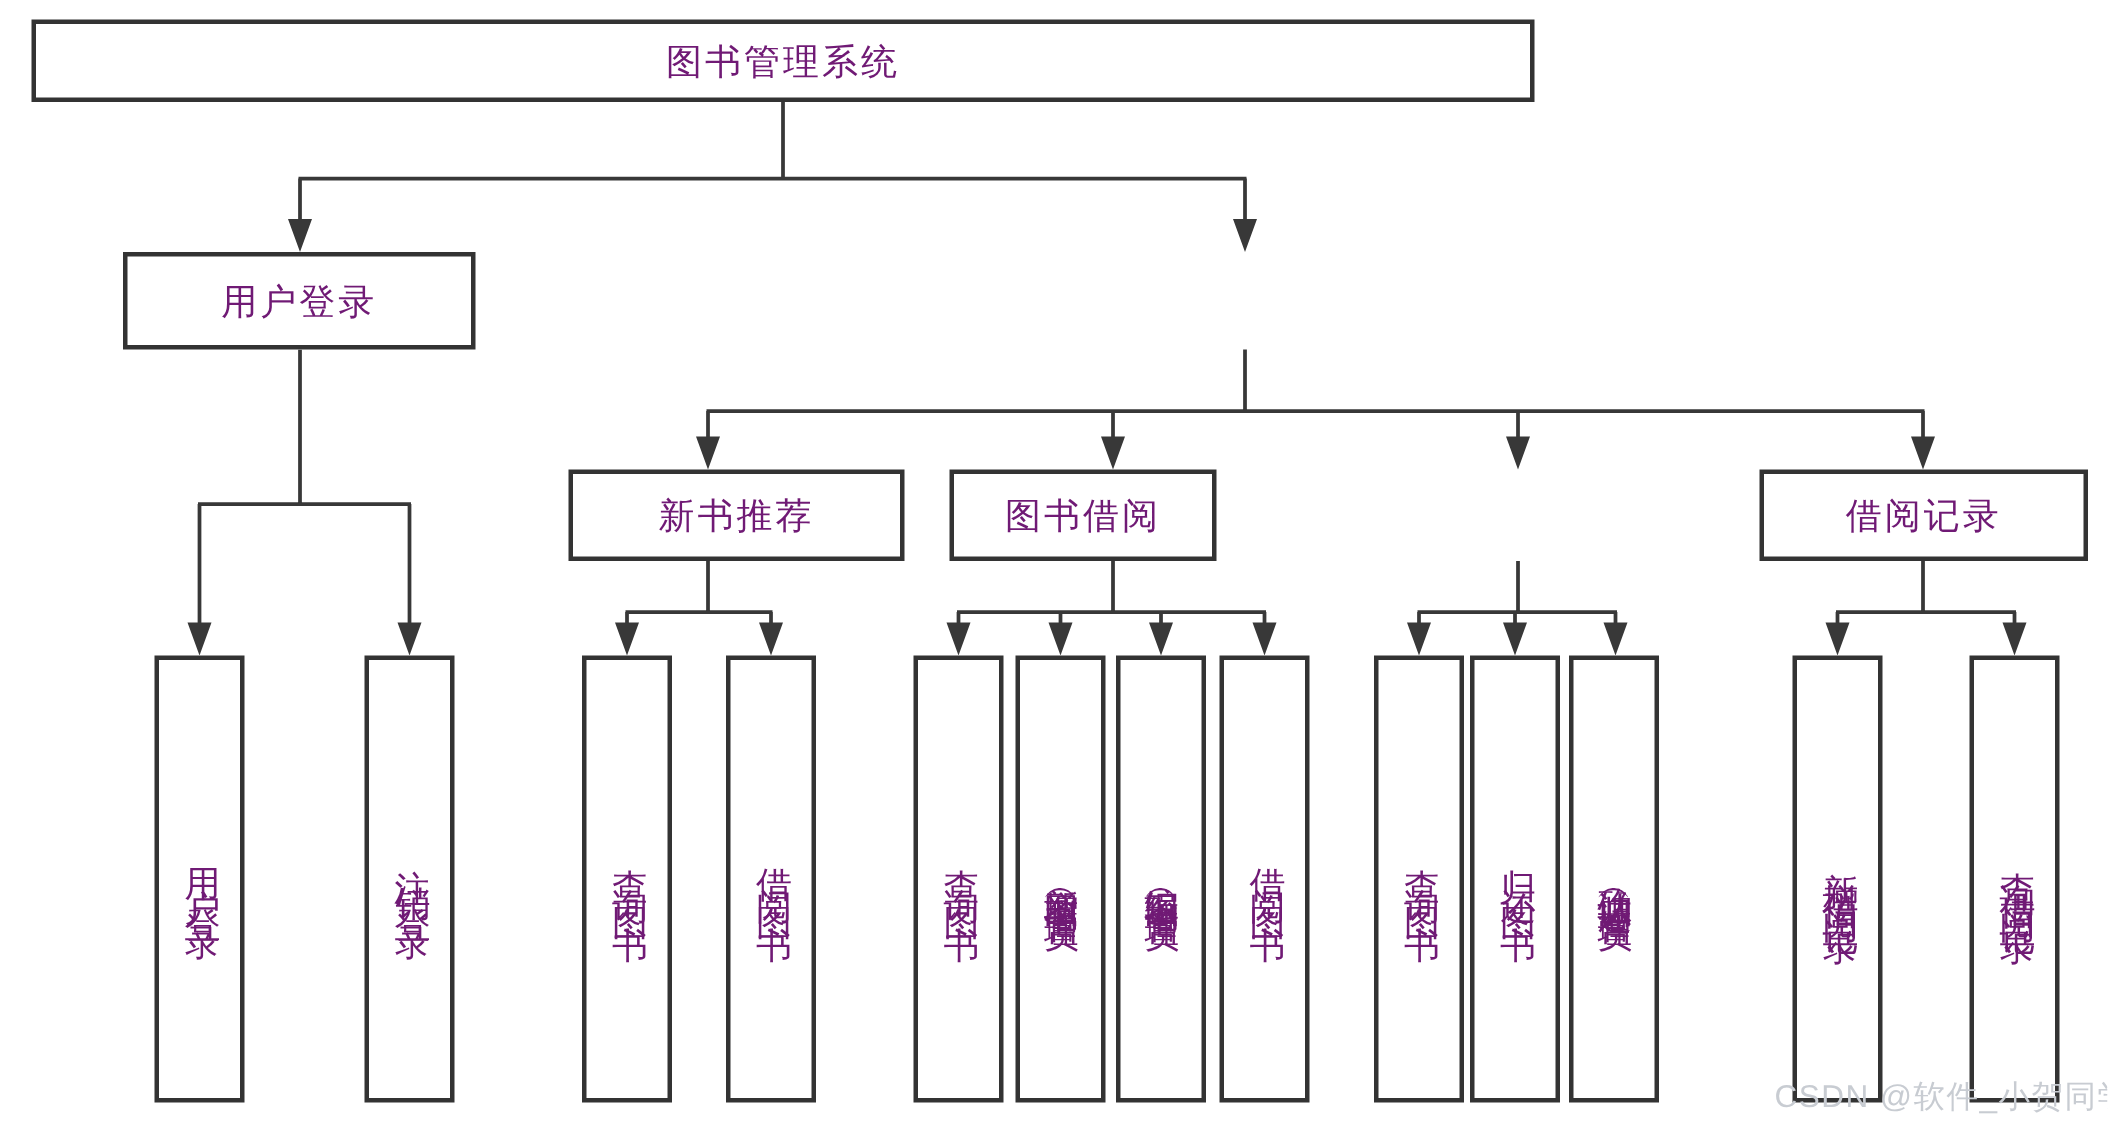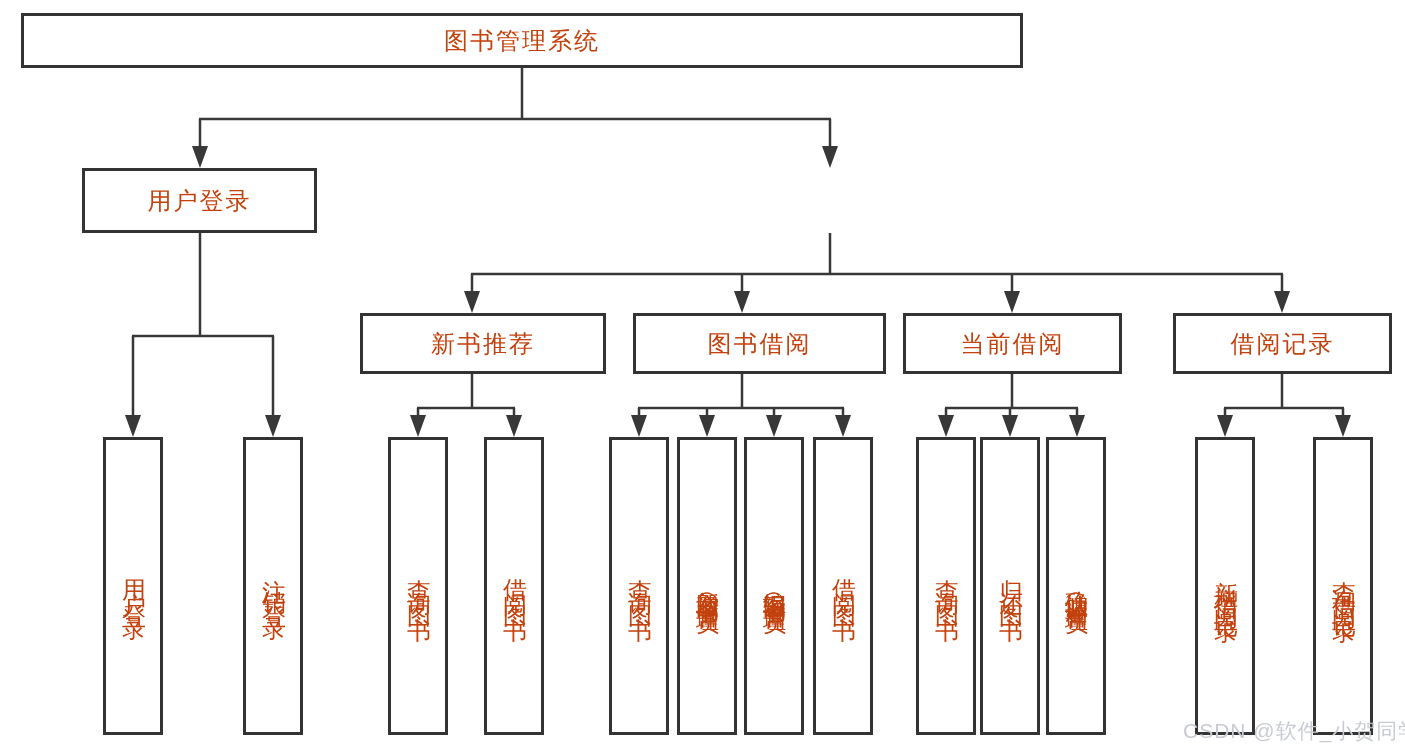--- a/index.html
+++ b/index.html
@@ -21,21 +21,21 @@
     top: 0;
     width: 1405px;
     height: 747px;
     pointer-events: none;
   }
   .node {
     position: absolute;
     box-sizing: border-box;
     background: #ffffff;
     border: 3px solid #333333;
-    color: #c2410c;
+    color: #701a75;
   }
   .node.h {
     display: flex;
     align-items: center;
     justify-content: center;
     font-size: 24px;
     letter-spacing: 2px;
     white-space: nowrap;
   }
   .node.v {
@@ -93,23 +93,22 @@
       M766 415 H782 L774 437 Z  M835 415 H851 L843 437 Z
       M938 415 H954 L946 437 Z  M1002 415 H1018 L1010 437 Z
       M1069 415 H1085 L1077 437 Z
       M1217 415 H1233 L1225 437 Z  M1335 415 H1351 L1343 437 Z"></path>
   </svg>
 
   <div class="node h" style="left:21px; top:13px; width:1002px; height:55px">图书管理系统</div>
 
   <div class="node h" style="left:82px; top:168px; width:235px; height:65px">用户登录</div>
 
-  <div class="node h" style="left:360px; top:313px; width:246px; height:61px">新书推荐</div>
-  <div class="node h" style="left:633px; top:313px; width:253px; height:61px">图书借阅</div>
-  <div class="node h" style="left:903px; top:313px; width:219px; height:61px">当前借阅</div>
+  <div class="node h" style="left:379px; top:313px; width:224px; height:61px">新书推荐</div>
+  <div class="node h" style="left:633px; top:313px; width:178px; height:61px">图书借阅</div>
   <div class="node h" style="left:1173px; top:313px; width:219px; height:61px">借阅记录</div>
 
   <div class="node v" style="left:103px">用户登录</div>
   <div class="node v" style="left:243px">注销登录</div>
 
   <div class="node v" style="left:388px">查询图书</div>
   <div class="node v" style="left:484px">借阅图书</div>
 
   <div class="node v" style="left:609px">查询图书</div>
   <div class="node v long" style="left:677px">新增图书（管理员）</div>

